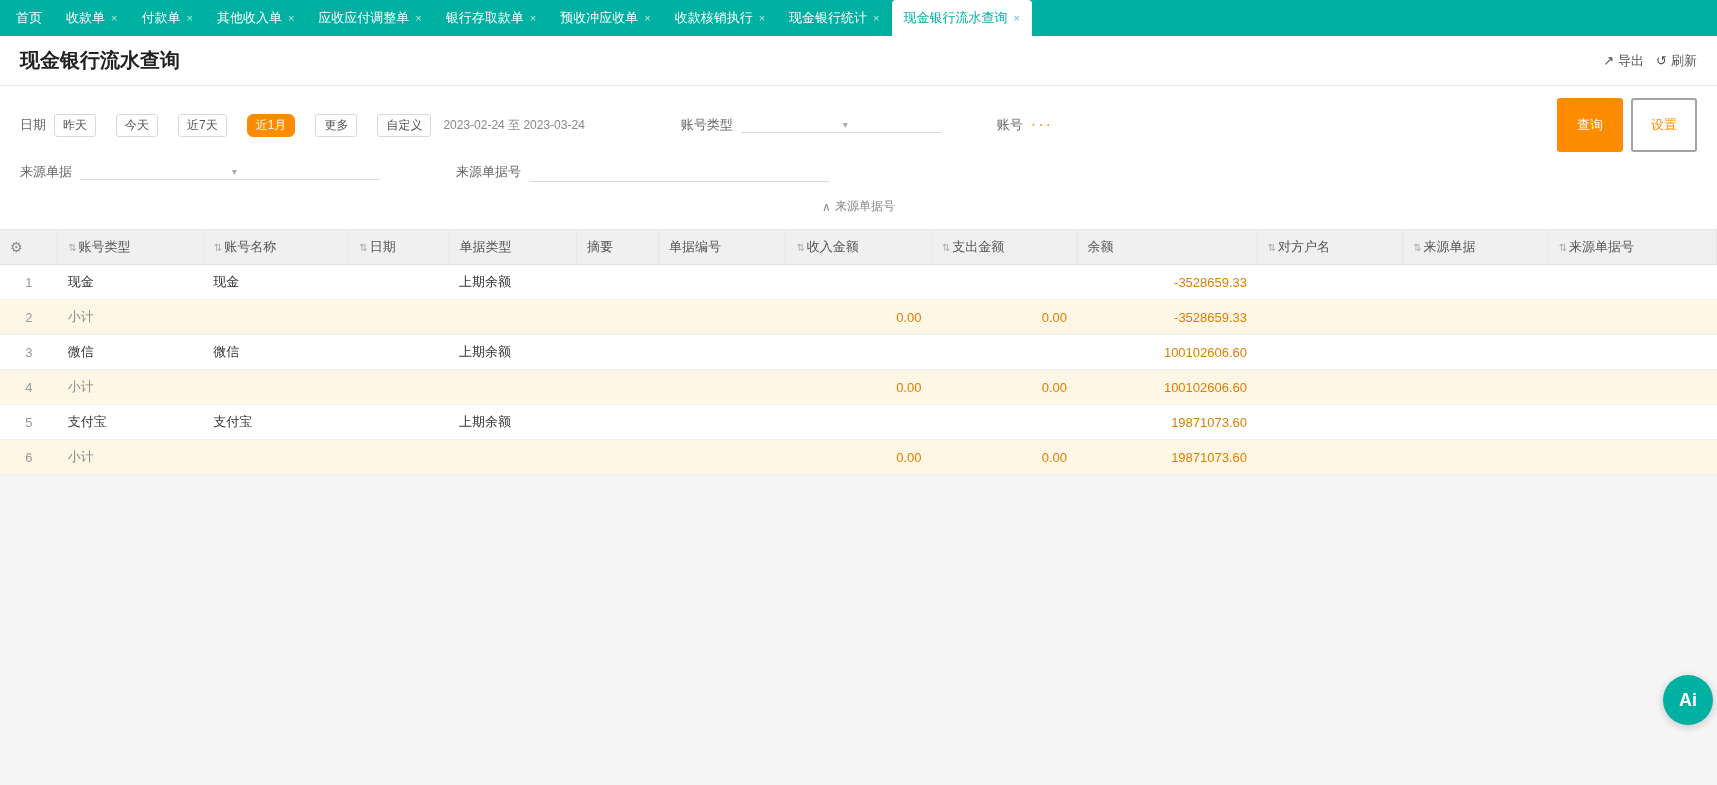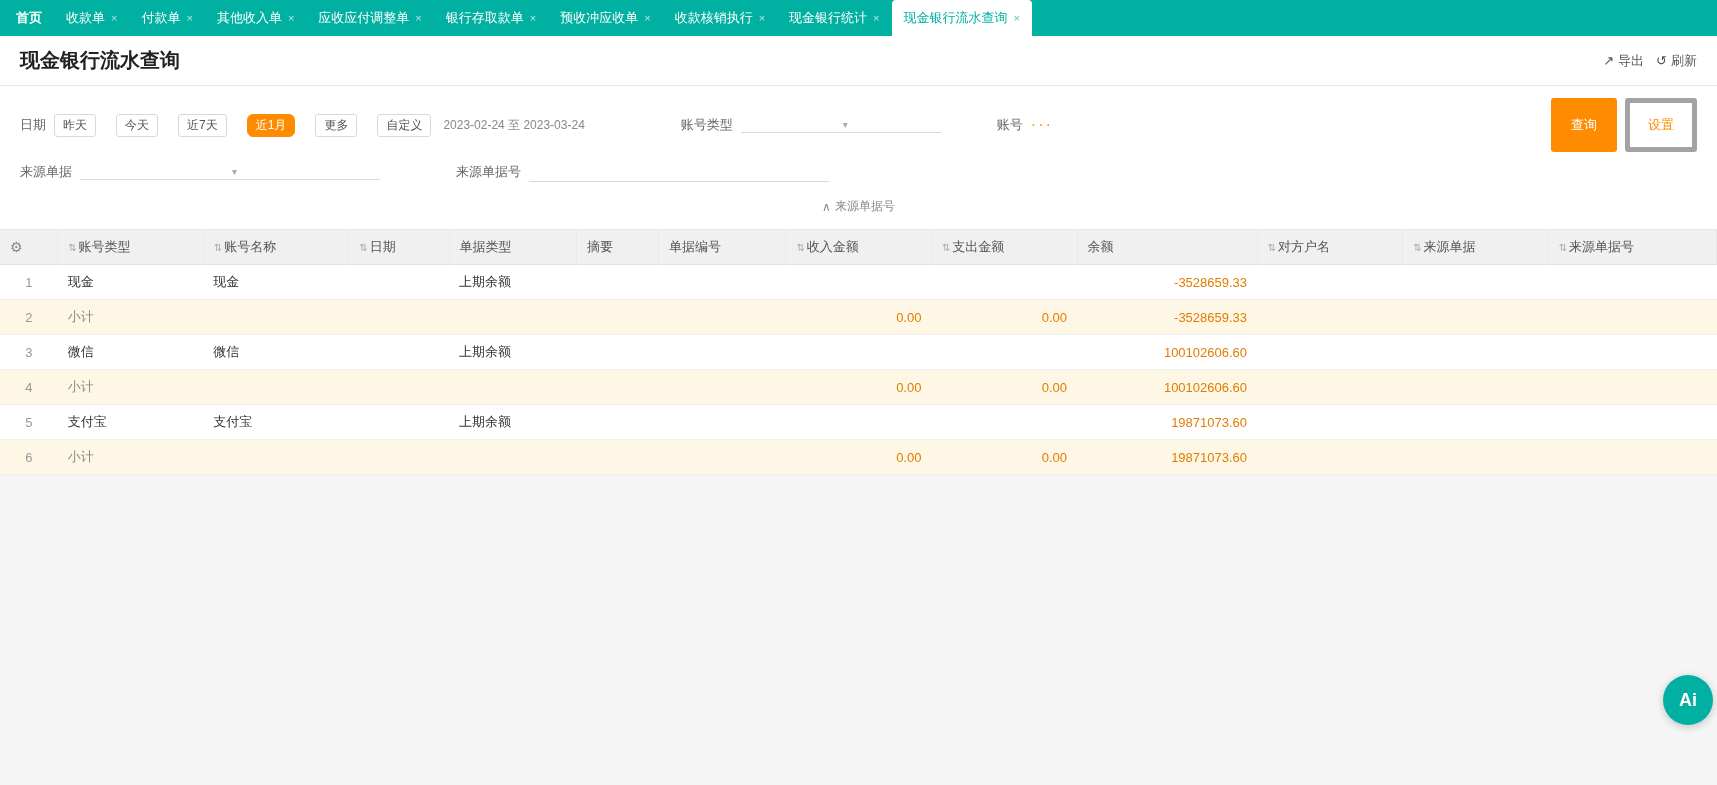--- a/index.html
+++ b/index.html
@@ -24,21 +24,21 @@
       white-space: nowrap;
       font-size: 13px;
       gap: 4px;
     }
     .nav-item.active {
       background: #fff;
       color: #00b0a0;
       border-radius: 4px 4px 0 0;
     }
     .nav-item .close-x { font-size: 11px; opacity: 0.7; margin-left: 2px; }
-    .nav-home { font-weight: bold; align-items: center; }
+    .nav-home { font-weight: normal; align-items: center; }
 
     
     .page-header {
       background: #fff;
       padding: 10px 20px;
       display: flex;
       align-items: center;
       justify-content: space-between;
       border-bottom: 1px solid #e8e8e8;
       height: 50px;
@@ -138,21 +138,21 @@
       color: #fff;
       border: none;
       padding: 18px 20px;
       border-radius: 3px;
       cursor: pointer;
       font-size: 13px;
     }
     .settings-btn {
       background: #fff;
       color: #ff8c00;
-      border: 5px solid #a3a3a3;
+      border: 2px solid #a3a3a3;
       padding: 5px 18px;
       border-radius: 3px;
       cursor: pointer;
       font-size: 13px;
     }
     .ellipsis-btn {
       color: #ff8c00;
       cursor: pointer;
       font-size: 16px;
       letter-spacing: 2px;

